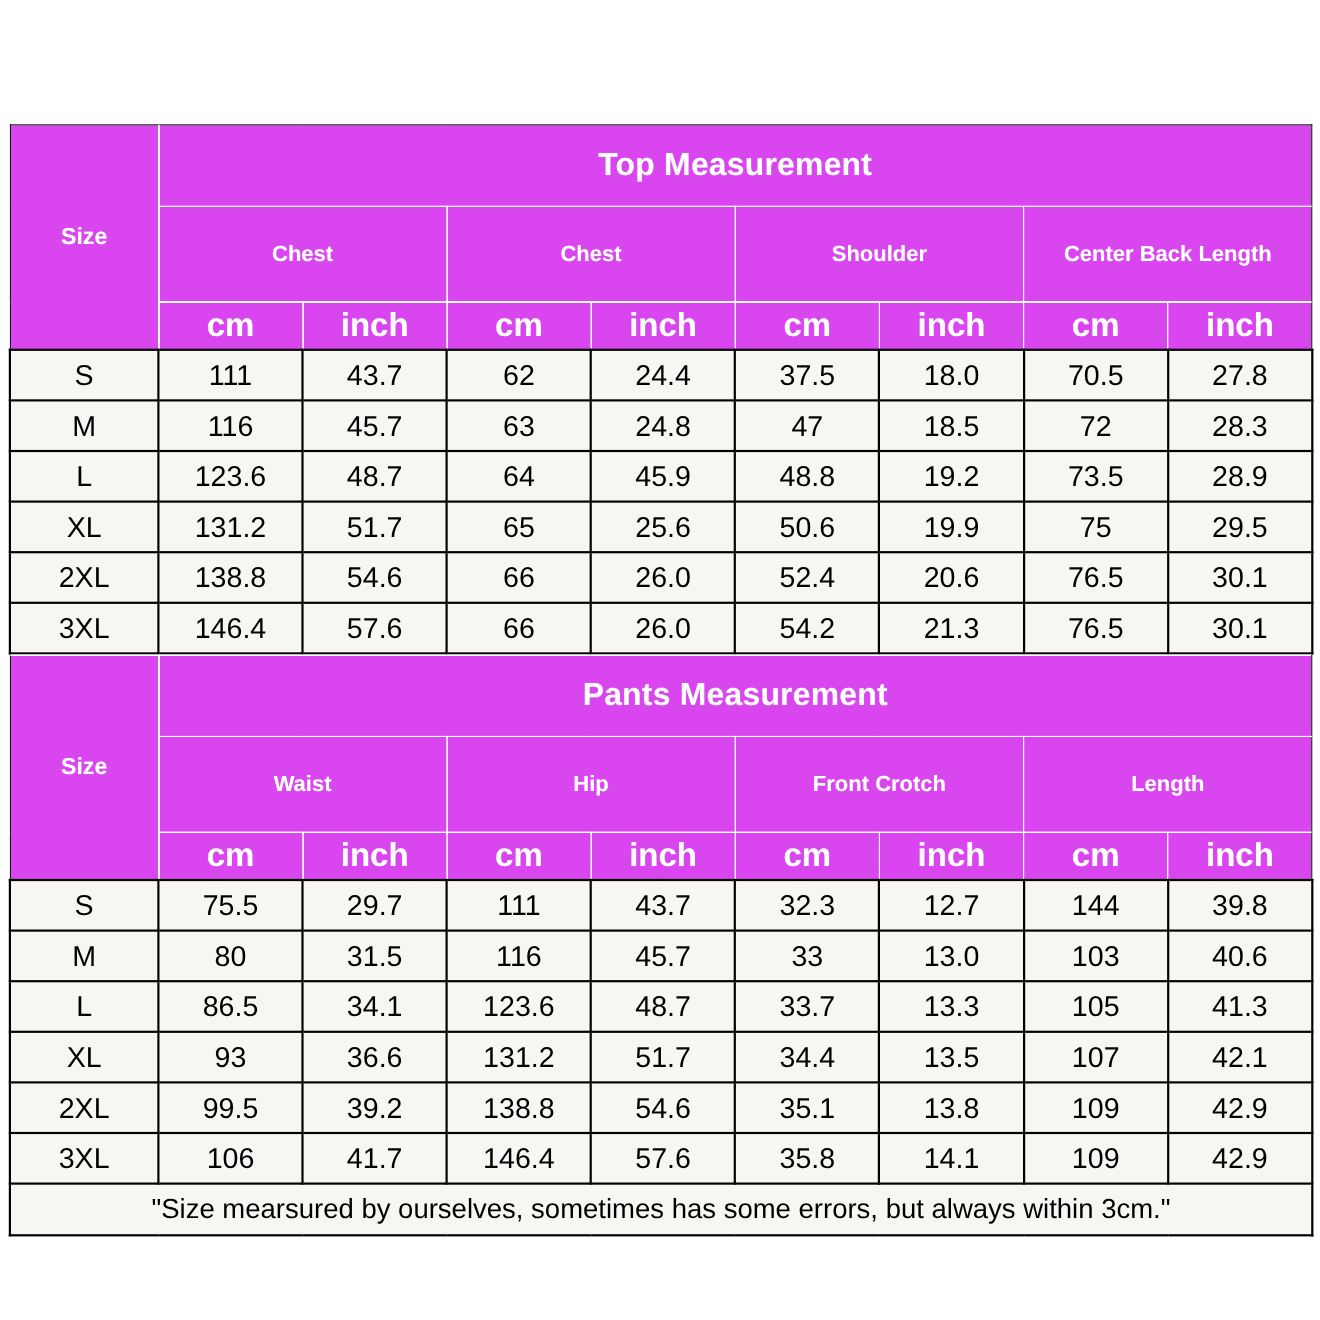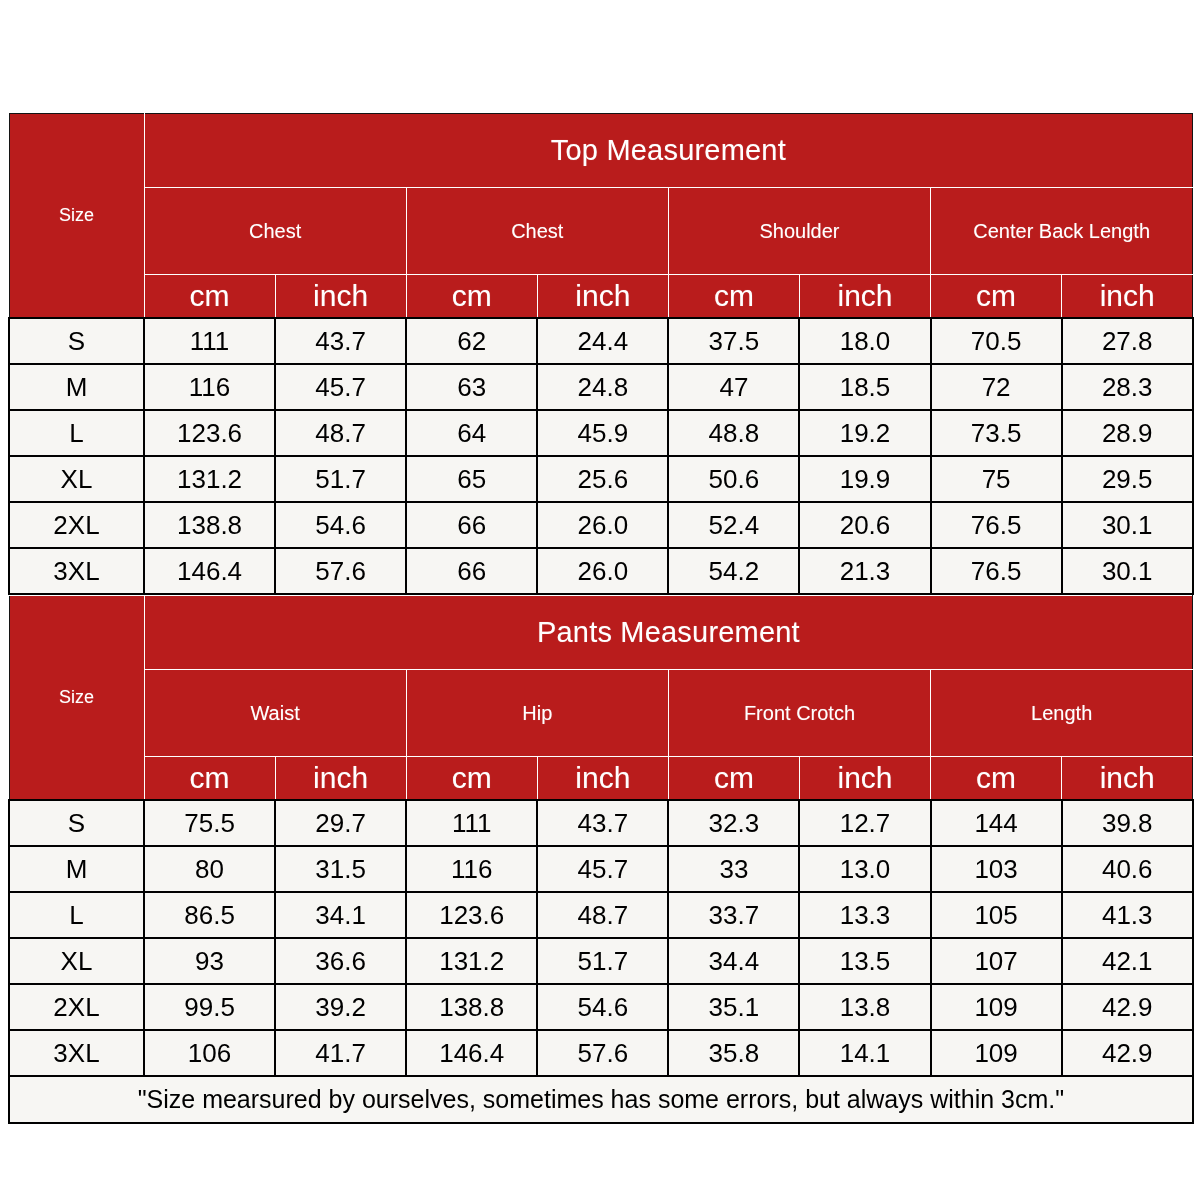--- a/index.html
+++ b/index.html
@@ -31,38 +31,38 @@
   table.size-table td {
     padding: 0;
     margin: 0;
     text-align: center;
     vertical-align: middle;
     overflow: hidden;
   }
 
   
   .hd {
-    background: #b91c1c;
+    background: #d946ef;
     color: #ffffff;
-    font-weight: normal;
+    font-weight: bold;
     border: 1px solid #ffffff;
     text-shadow: 0 0 1px rgba(255,255,255,0.35);
   }
   .hd-outer-l { border-left: 1px solid #141414; }
   .hd-outer-r { border-right: 1px solid #141414; }
   .hd-outer-t { border-top: 1px solid #141414; }
 
   .title-cell {
     height: 73px;
     font-size: 29px;
     letter-spacing: 0.2px;
   }
   .size-cell {
     height: 201px;
-    font-size: 18px;
+    font-size: 21px;
   }
   .group-cell {
     height: 86px;
     font-size: 20px;
     line-height: 1.12;
     padding: 0 4px;
   }
   .unit-cell {
     height: 42px;
     font-size: 30px;

